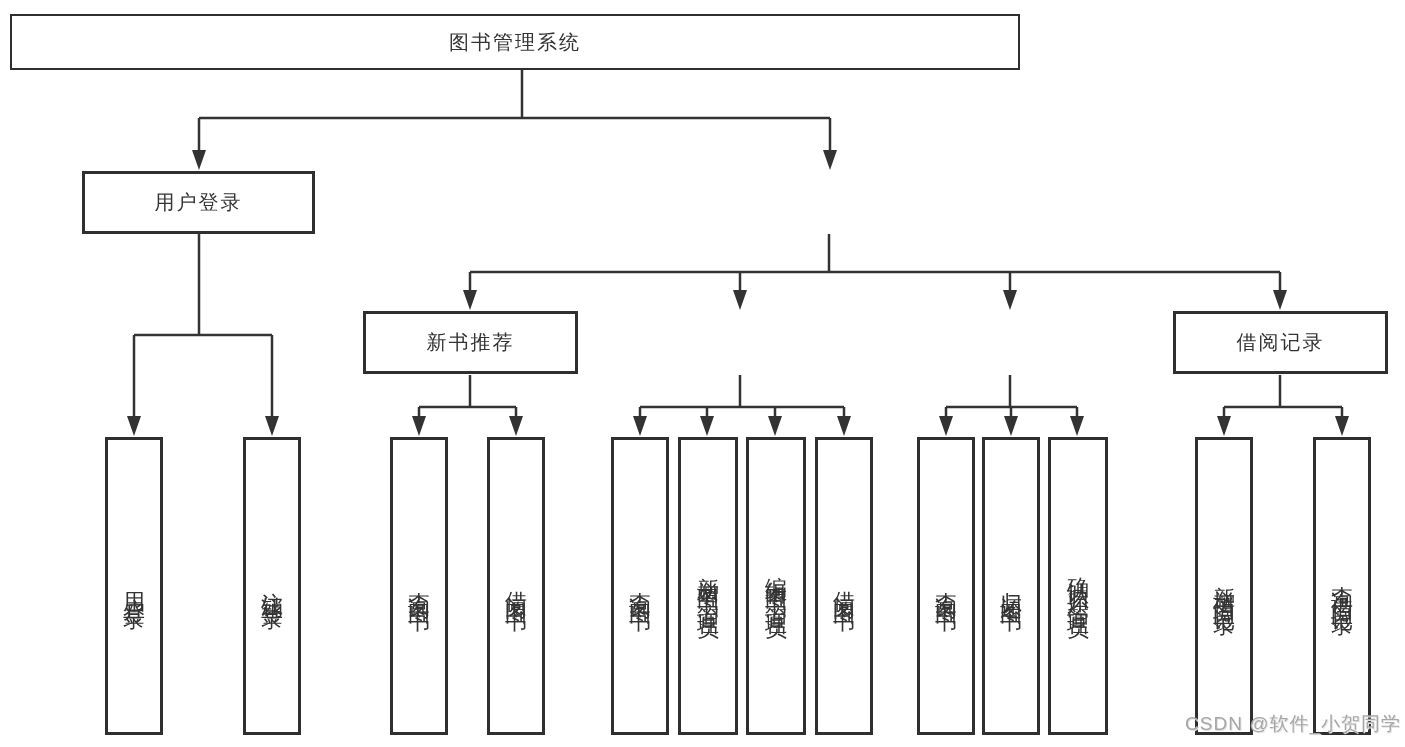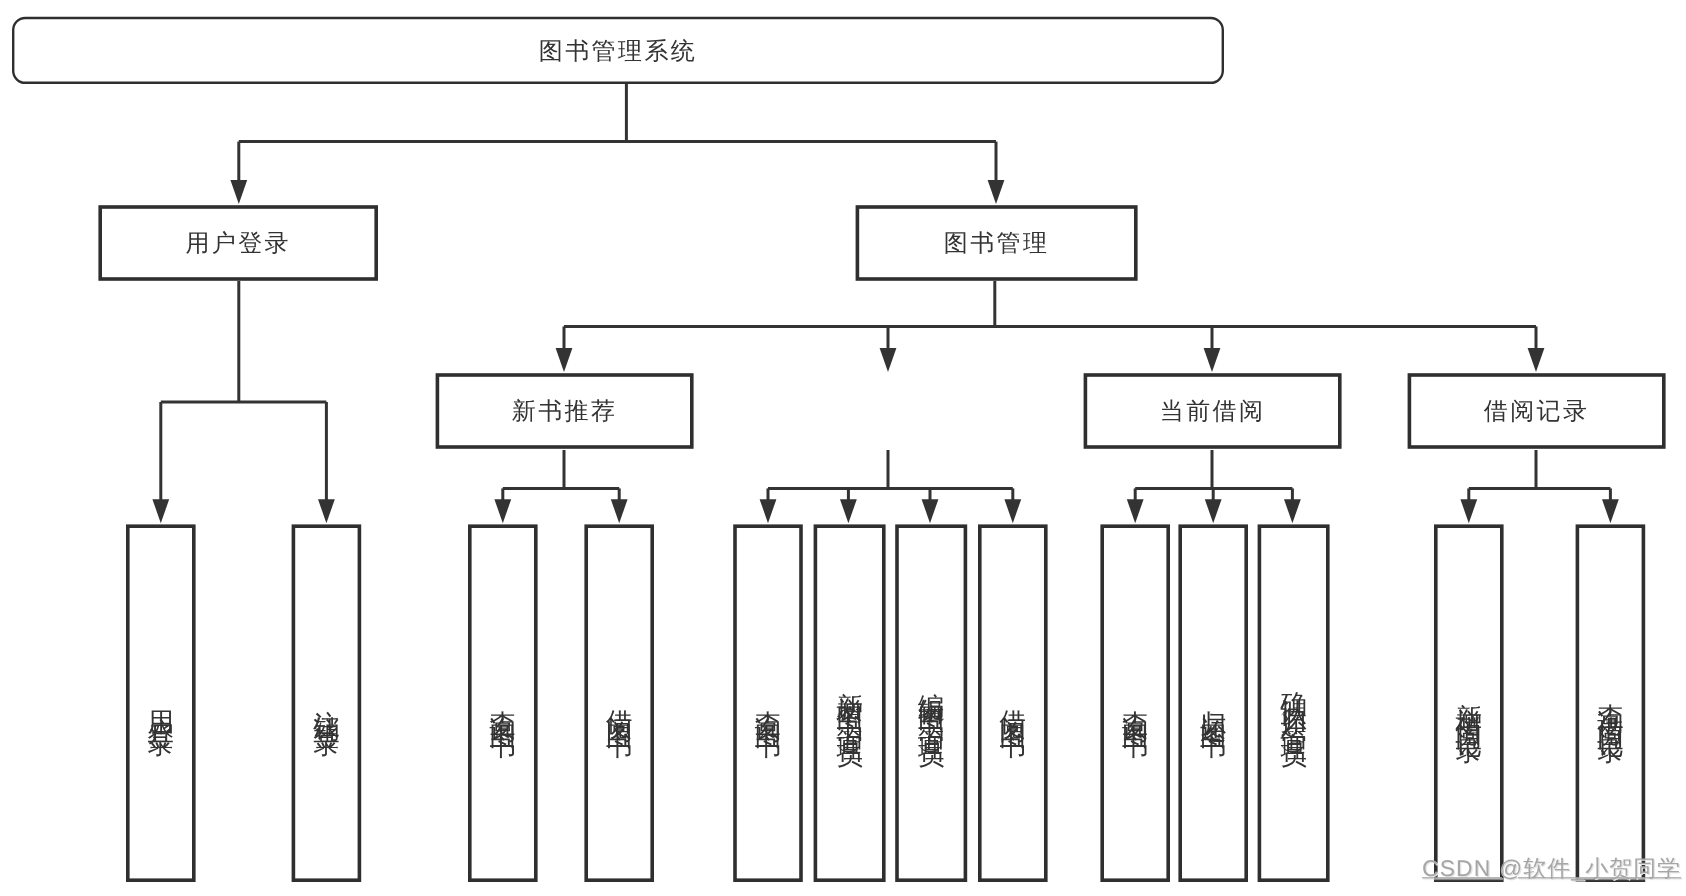--- a/index.html
+++ b/index.html
@@ -19,21 +19,21 @@
   }
   .wires{position:absolute;left:0;top:0;width:1405px;height:747px;}
   .box{
     position:absolute;
     background:#ffffff;
     border:3px solid var(--box-border);
     box-sizing:border-box;
     display:flex;align-items:center;justify-content:center;
     color:var(--text);
   }
-  .box.root{border-width:2px;border-radius:11px;}
+  .box.root{border-width:2px;}
   .box.h span{
     font-size:20px;
     letter-spacing:2px;
     white-space:nowrap;
     color:var(--text);
   }
   .box.leaf span{
     writing-mode:vertical-rl;
     text-orientation:mixed;
     font-size:22px;
@@ -43,21 +43,20 @@
   }
   .watermark{
     position:absolute;
     top:711px;right:4px;
     font-size:19px;
     color:var(--watermark);
     text-shadow:1px 1px 0 #e3e3e3;
     letter-spacing:1px;
     white-space:nowrap;
     pointer-events:none;
-    text-decoration:underline;
   }
 </style>
 </head>
 <body>
 
 <div class="canvas">
 
   <svg class="wires" viewBox="0 0 1405 747">
     <g stroke="#333333" stroke-width="2.5" fill="none">
       <path d="M522 70 V118"></path>
@@ -147,30 +146,24 @@
     </g>
   </svg>
 
   <div class="box h root" style="left:10px;top:14px;width:1010px;height:56px;">
     <span>图书管理系统</span>
   </div>
 
   <div class="box h" style="left:82px;top:171px;width:233px;height:63px;">
     <span>用户登录</span>
   </div>
-  <div class="box h" style="left:713px;top:171px;width:235px;height:63px;">
-    <span>图书管理</span>
-  </div>
 
   <div class="box h" style="left:363px;top:311px;width:215px;height:63px;justify-content:center;">
     <span>新书推荐</span>
   </div>
-  <div class="box h" style="left:903px;top:311px;width:215px;height:63px;">
-    <span>当前借阅</span>
-  </div>
   <div class="box h" style="left:1173px;top:311px;width:215px;height:63px;justify-content:center;">
     <span>借阅记录</span>
   </div>
 
   <div class="box leaf" style="left:105px;top:437px;width:58px;height:298px;">
     <span>用户登录</span>
   </div>
   <div class="box leaf" style="left:243px;top:437px;width:58px;height:298px;">
     <span>注销登录</span>
   </div>

